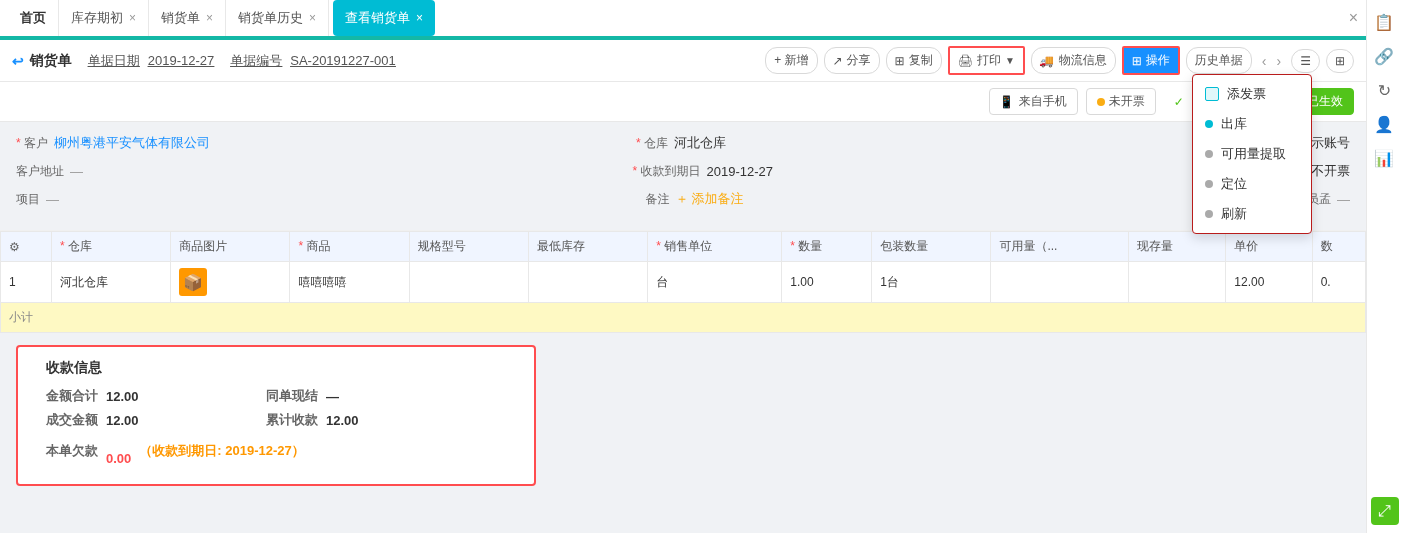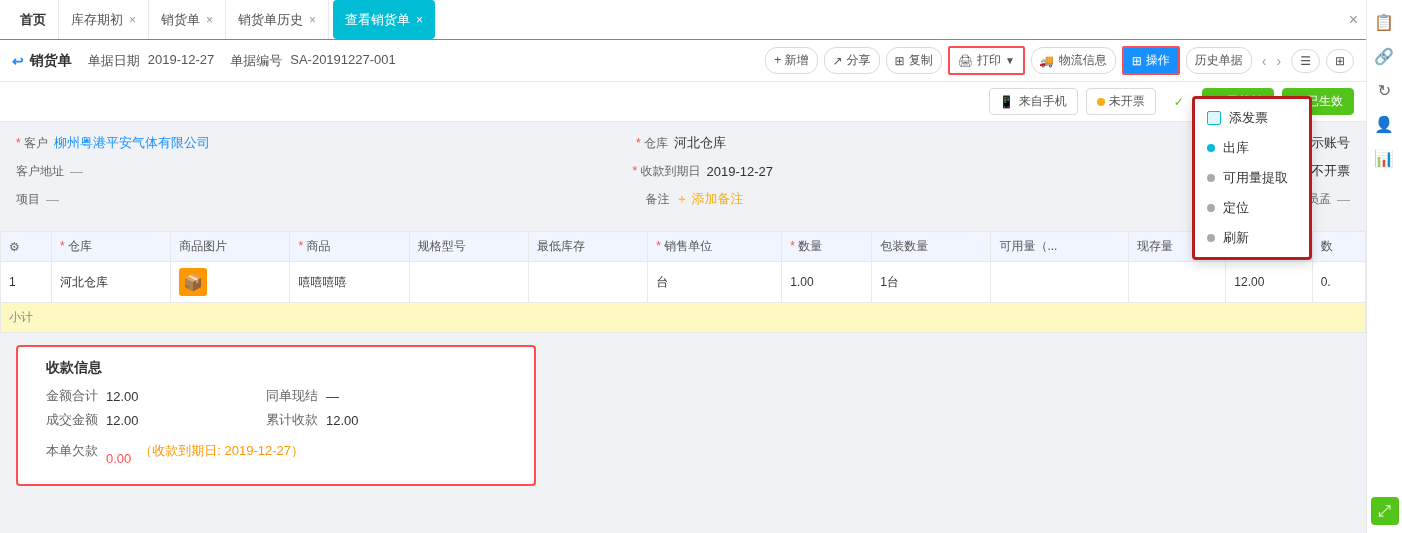--- a/index.html
+++ b/index.html
@@ -1,20 +1,20 @@
 <!DOCTYPE html>
 <html><head>
   <meta charset="utf-8">
   <style>
     * { box-sizing: border-box; margin: 0; padding: 0; }
     body { font-family: "Microsoft YaHei", Arial, sans-serif; font-size: 13px; background: #f0f2f5; color: #333; }
 
     
     .tab-bar {
-      display: flex; align-items: center; background: #fff; border-bottom: 1px solid #14b8a6;
+      display: flex; align-items: center; background: #fff; border-bottom: 4px solid #14b8a6;
       padding: 0 8px; height: 40px; position: relative;
     }
     .tab {
       display: flex; align-items: center; padding: 0 12px; height: 100%;
       cursor: pointer; font-size: 13px; color: #555; white-space: nowrap;
       border-right: 1px solid #e8e8e8;
     }
     .tab:first-child { font-weight: bold; color: #333; }
     .tab.highlighted { background: #00bcd4; color: #fff; border-radius: 4px; margin: 0 4px; border: none; }
     .tab .close-btn { margin-left: 6px; color: #999; font-size: 12px; cursor: pointer; }
@@ -22,21 +22,21 @@
     .tab-close-right { margin-left: auto; color: #999; cursor: pointer; font-size: 16px; }
 
     
     .doc-header {
       display: flex; align-items: center; padding: 6px 12px;
       border-bottom: 1px solid #e8e8e8; background: #fff; gap: 16px;
     }
     .doc-title { display: flex; align-items: center; gap: 6px; font-size: 14px; color: #333; font-weight: bold; }
     .doc-title .icon { color: #1890ff; }
     .doc-meta { display: flex; align-items: center; gap: 16px; font-size: 13px; color: #555; }
-    .doc-meta span { display: flex; gap: 4px; }
+    .doc-meta span { display: flex; align-items: center; gap: 4px; text-decoration: underline; }
 
     .toolbar { margin-left: auto; display: flex; align-items: center; gap: 6px; }
     .toolbar-btn {
       display: flex; align-items: center; gap: 4px; padding: 4px 8px;
       border: 1px solid #d9d9d9; border-radius: 12px; background: #fff;
       cursor: pointer; font-size: 12px; color: #555; white-space: nowrap;
     }
     .toolbar-btn.active-btn { background: #1890ff; color: #fff; border-color: #1890ff; }
 
     
@@ -82,43 +82,43 @@
       border-radius: 3px; display: flex; align-items: center; justify-content: center;
       color: white; font-size: 16px;
     }
 
     
     .payment-box {
       margin: 12px 16px; border: 2px solid #ff4d4f; border-radius: 4px; padding: 12px 28px;
       max-width: 520px; background: #fff;
     }
     .payment-box .box-title { font-weight: bold; font-size: 14px; margin-bottom: 10px; }
-    .payment-row { display: flex; align-items: center; margin-bottom: 6px; gap: 40px; }
+    .payment-row { display: flex; align-items: center; margin-bottom: 6px; gap: 40px; font-weight: bold; }
     .payment-field { display: flex; align-items: center; gap: 8px; min-width: 180px; }
     .payment-label { font-size: 13px; color: #666; white-space: nowrap; }
     .payment-value { font-size: 13px; color: #333; }
     .payment-value.red { color: #ff4d4f; margin-top: 16px; }
     .payment-value.orange { color: #ff9800; }
 
     
     .right-sidebar {
       position: fixed; right: 0; top: 0; bottom: 0; width: 36px;
       background: #fff; border-left: 1px solid #e8e8e8;
       display: flex; flex-direction: column; align-items: center; padding: 8px 0; gap: 6px;
     }
     .sidebar-icon {
       width: 28px; height: 28px; display: flex; align-items: center; justify-content: center;
       cursor: pointer; color: #666; font-size: 16px; border-radius: 4px;
     }
     .sidebar-icon.green-sidebar { background: #52c41a; color: #fff; border-radius: 4px; margin-top: auto; }
 
     
     .dropdown-menu {
-      position: absolute; top: 96px; right: 90px; background: #fff;
-      border: 3px solid #b91c1c; border-radius: 4px; box-shadow: 0 4px 12px rgba(0,0,0,0.15);
+      position: absolute; top: 74px; right: 90px; background: #fff;
+      border: 1px solid #b91c1c; border-radius: 4px; box-shadow: 0 4px 12px rgba(0,0,0,0.15);
       z-index: 1000; min-width: 120px; padding: 4px 0;
     }
     .dropdown-item {
       display: flex; align-items: center; gap: 8px; padding: 6px 12px;
       cursor: pointer; font-size: 13px; color: #333; white-space: nowrap;
     }
     .dropdown-item .item-dot { width: 8px; height: 8px; border-radius: 50%; display: inline-block; }
     .dropdown-item .item-dot.teal { background: #00bcd4; }
     .dropdown-item .item-dot.gray { background: #aaa; }
 

